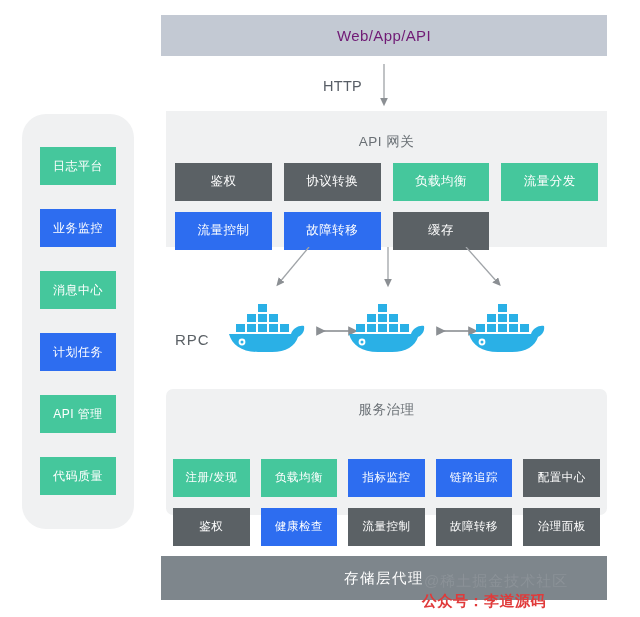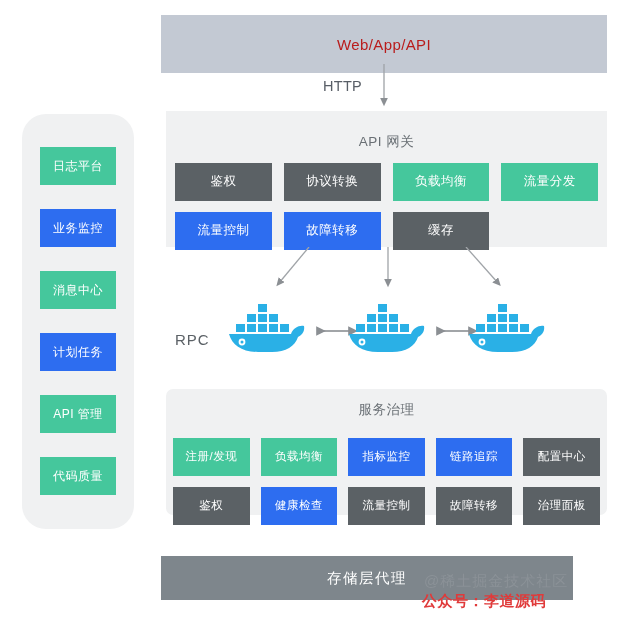--- a/index.html
+++ b/index.html
@@ -30,26 +30,26 @@
     white-space: nowrap;
   }
   .chip.gray  { background: #5b6165; }
   .chip.green { background: #45c79c; }
   .chip.blue  { background: #2d6df0; }
 
   
   #topbar {
     position: absolute;
     left: 161px; top: 15px;
-    width: 446px; height: 58px;
+    width: 446px; height: 41px;
     background: #c3c9d3;
     display: flex;
     align-items: center;
     justify-content: center;
-    color: #b91c1c;
+    color: #701a75;
     font-size: 15px;
     letter-spacing: .4px;
   }
 
   
   #http-connector {
     position: absolute;
     left: 161px; top: 64px;
     width: 446px; height: 48px;
   }
@@ -110,21 +110,21 @@
   }
   .grid4 .chip { height: 38px; }
 
   
   #governance {
     left: 166px; top: 389px;
     width: 441px; height: 126px;
     padding-top: 14px;
     border-radius: 7px;
   }
-  #governance .rows { margin-top: 5px; padding: 16px 7px; }
+  #governance .rows { margin-top: 26px; padding: 16px 7px; }
   .grid5 {
     display: grid;
     grid-template-columns: repeat(5, 1fr);
     column-gap: 11px;
     row-gap: 11px;
   }
   .grid5 .chip { height: 38px; font-size: 11.5px; }
 
   
   #rpc-layer {
@@ -147,21 +147,21 @@
     height: 62px;
   }
   #whale-1 { left: 225px; }
   #whale-2 { left: 345px; }
   #whale-3 { left: 465px; }
 
   
   #storage {
     position: absolute;
     left: 161px; top: 556px;
-    width: 412px; height: 44px;
+    width: 446px; height: 44px;
     background: #7e868c;
     display: flex;
     align-items: center;
     justify-content: center;
     color: #ffffff;
     font-size: 14.5px;
     letter-spacing: 1.5px;
   }
 
   

